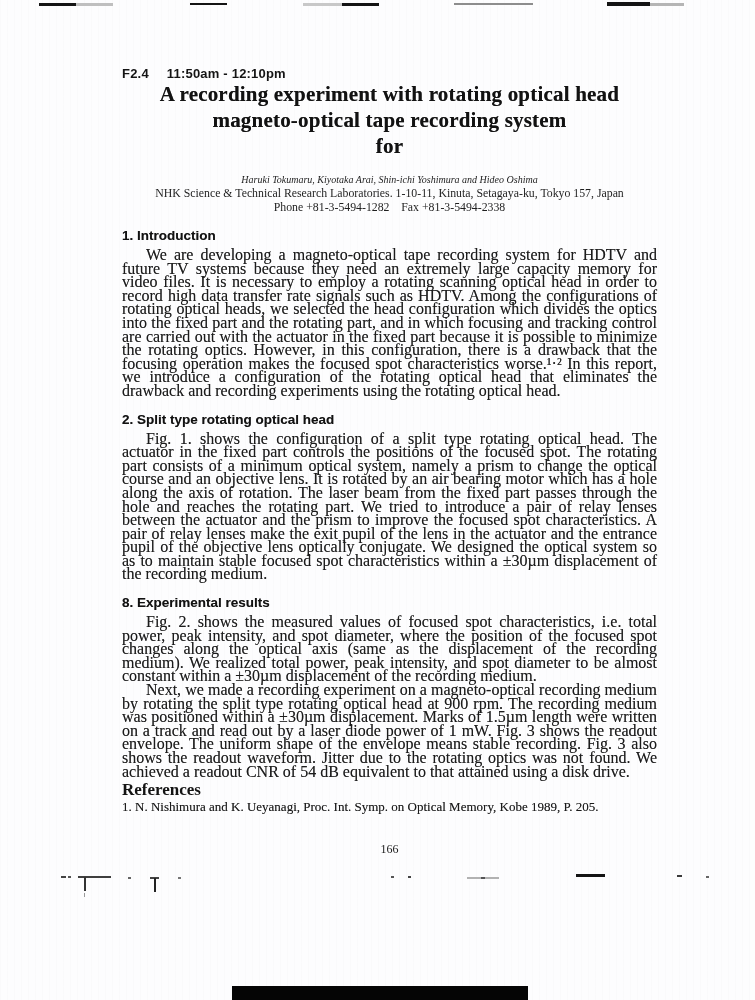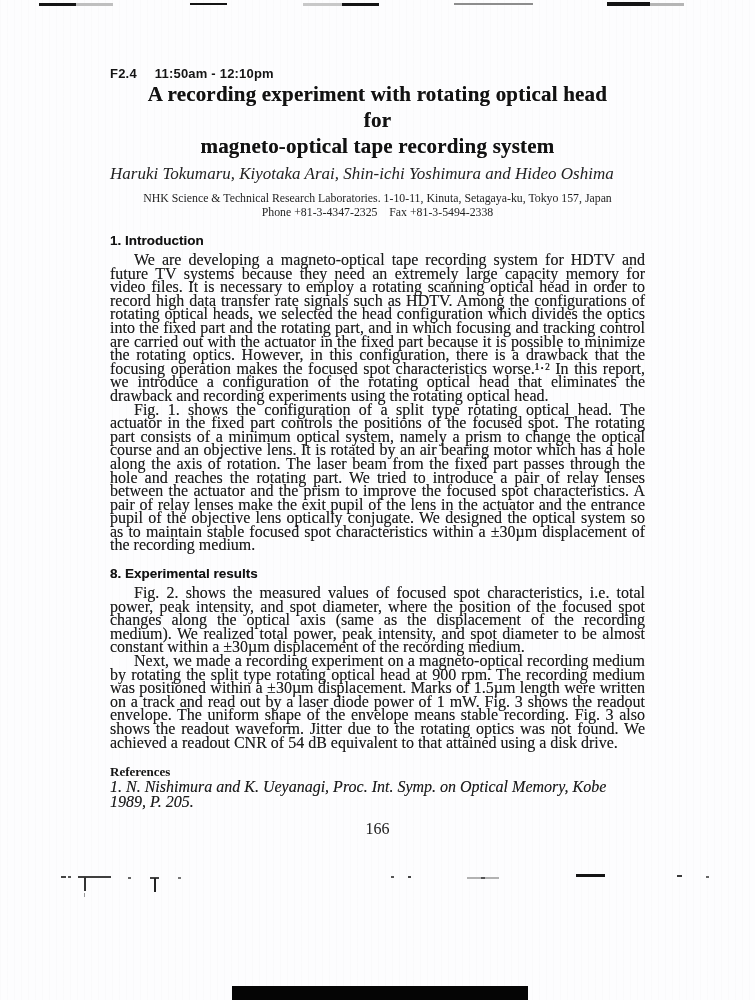--- a/index.html
+++ b/index.html
@@ -13,21 +13,21 @@
   .page {
     position: relative;
     width: 755px;
     height: 1000px;
     background:
       repeating-linear-gradient(90deg, rgba(0,0,0,0.012) 0 1px, rgba(0,0,0,0) 1px 7px),
       #fdfdfe;
   }
   .content {
     position: absolute;
-    left: 110px;
+    left: 122px;
     top: 66px;
     width: 535px;
   }
   .session-line {
     font-family: "Liberation Sans", sans-serif;
     font-weight: bold;
     font-size: 13px;
     color: #141414;
     letter-spacing: 0.2px;
   }
@@ -35,27 +35,28 @@
   .paper-title {
     text-align: center;
     font-weight: bold;
     font-size: 21px;
     line-height: 26px;
     color: #121212;
     letter-spacing: 0.2px;
     text-shadow: 0 0 0.5px rgba(0,0,0,0.55);
   }
   .authors {
-    margin-top: 5px;
+    margin-top: 15px;
+    text-align: center;
     font-style: italic;
-    font-size: 17px;
+    font-size: 10px;
     color: #222;
   }
   .affiliation {
-    margin-top: 7px;
+    margin-top: 1px;
     text-align: center;
     font-size: 11.8px;
     line-height: 14px;
     color: #1e1e1e;
   }
   .affiliation .contact { white-space: pre-wrap; }
   .sec-heading {
     font-family: "Liberation Sans", sans-serif;
     font-weight: bold;
     font-size: 13.5px;
@@ -67,35 +68,34 @@
   .body-par {
     font-size: 16px;
     line-height: 13.6px;
     text-align: justify;
     text-indent: 24px;
     color: #1c1c1c;
     text-shadow: 0 0 0.35px rgba(0,0,0,0.45);
   }
   .refs-heading {
     font-weight: bold;
-    font-size: 13px;
-    margin-top: 15px;
+    font-size: 17px;
+    margin-top: 2px;
     color: #141414;
   }
   .ref-item {
-    font-size: 16px;
+    font-size: 13px;
     line-height: 14.6px;
     color: #1c1c1c;
     text-shadow: 0 0 0.35px rgba(0,0,0,0.45);
-    font-style: italic;
   }
   .page-number {
-    margin-top: 11px;
+    margin-top: 27px;
     text-align: center;
-    font-size: 16px;
+    font-size: 12px;
     color: #1a1a1a;
   }
   .mk { position: absolute; }
 </style>
 </head>
 <body>
 
 <div class="page">
 
   <div class="mk" style="left:39px;top:3px;width:37px;height:3px;background:#141414;"></div>
@@ -108,37 +108,38 @@
   <div class="mk" style="left:650px;top:3px;width:34px;height:3px;background:#b5b5b5;"></div>
 
   <div class="content">
 
     <div class="session-line">
       <span>F2.4</span><span class="time">11:50am - 12:10pm</span>
     </div>
 
     <div class="paper-title">
       <div>A recording experiment with rotating optical head</div>
+      <div>magneto-optical tape recording system</div>
       <div>for</div>
-      <div>magneto-optical tape recording system</div>
     </div>
 
     <div class="authors">Haruki Tokumaru, Kiyotaka Arai, Shin-ichi Yoshimura and Hideo Oshima</div>
 
     <div class="affiliation">
       <div>NHK Science &amp; Technical Research Laboratories. 1-10-11, Kinuta, Setagaya-ku, Tokyo 157, Japan</div>
-      <div class="contact">Phone +81-3-4347-2325    Fax +81-3-5494-2338</div>
+      <div class="contact">Phone +81-3-5494-1282    Fax +81-3-5494-2338</div>
     </div>
 
     <div>
       <div class="sec-heading first">1. Introduction</div>
       <p class="body-par">We are developing a magneto-optical tape recording system for HDTV and future TV systems because they need an extremely large capacity memory for video files.  It is necessary to employ a rotating scanning optical head in order to record high data transfer rate signals such as HDTV.  Among the configurations of rotating optical heads, we selected the head configuration which divides the optics into the fixed part and the rotating part, and in which focusing and tracking control are carried out with the actuator in the fixed part because it is possible to minimize the rotating optics.  However, in this configuration, there is a drawback that the focusing operation makes the focused spot characteristics worse.¹·²  In this report, we introduce a configuration of the rotating optical head that eliminates the drawback and recording experiments using the rotating optical head.</p>
     </div>
 
     <div>
+      <div class="sec-heading">2. Split type rotating optical head</div>
       <p class="body-par">Fig. 1. shows the configuration of a split type rotating optical head.  The actuator in the fixed part controls the positions of the focused spot.  The rotating part consists of a minimum optical system, namely a prism to change the optical course and an objective lens.  It is rotated by an air bearing motor which has a hole along the axis of rotation.  The laser beam from the fixed part passes through the hole and reaches the rotating part.  We tried to introduce a pair of relay lenses between the actuator and the prism to improve the focused spot characteristics.  A pair of relay lenses make the exit pupil of the lens in the actuator and the entrance pupil of the objective lens optically conjugate.  We designed the optical system so as to maintain stable focused spot characteristics within a ±30µm displacement of the recording medium.</p>
     </div>
 
     <div>
       <div class="sec-heading">8. Experimental results</div>
       <p class="body-par">Fig. 2. shows the measured values of focused spot characteristics, i.e. total power, peak intensity, and spot diameter, where the position of the focused spot changes along the optical axis (same as the displacement of the recording medium).  We realized total power, peak intensity, and spot diameter to be almost constant within a ±30µm displacement of the recording medium.</p>
       <p class="body-par">Next, we made a recording experiment on a magneto-optical recording medium by rotating the split type rotating optical head at 900 rpm.  The recording medium was positioned within a ±30µm displacement.  Marks of 1.5µm length were written on a track and read out by a laser diode power of 1 mW.  Fig. 3 shows the readout envelope.  The uniform shape of the envelope means stable recording.  Fig. 3 also shows the readout waveform. Jitter due to the rotating optics was not found.  We achieved a readout CNR of 54 dB equivalent to that attained using a disk drive.</p>
     </div>
 
     <div>

